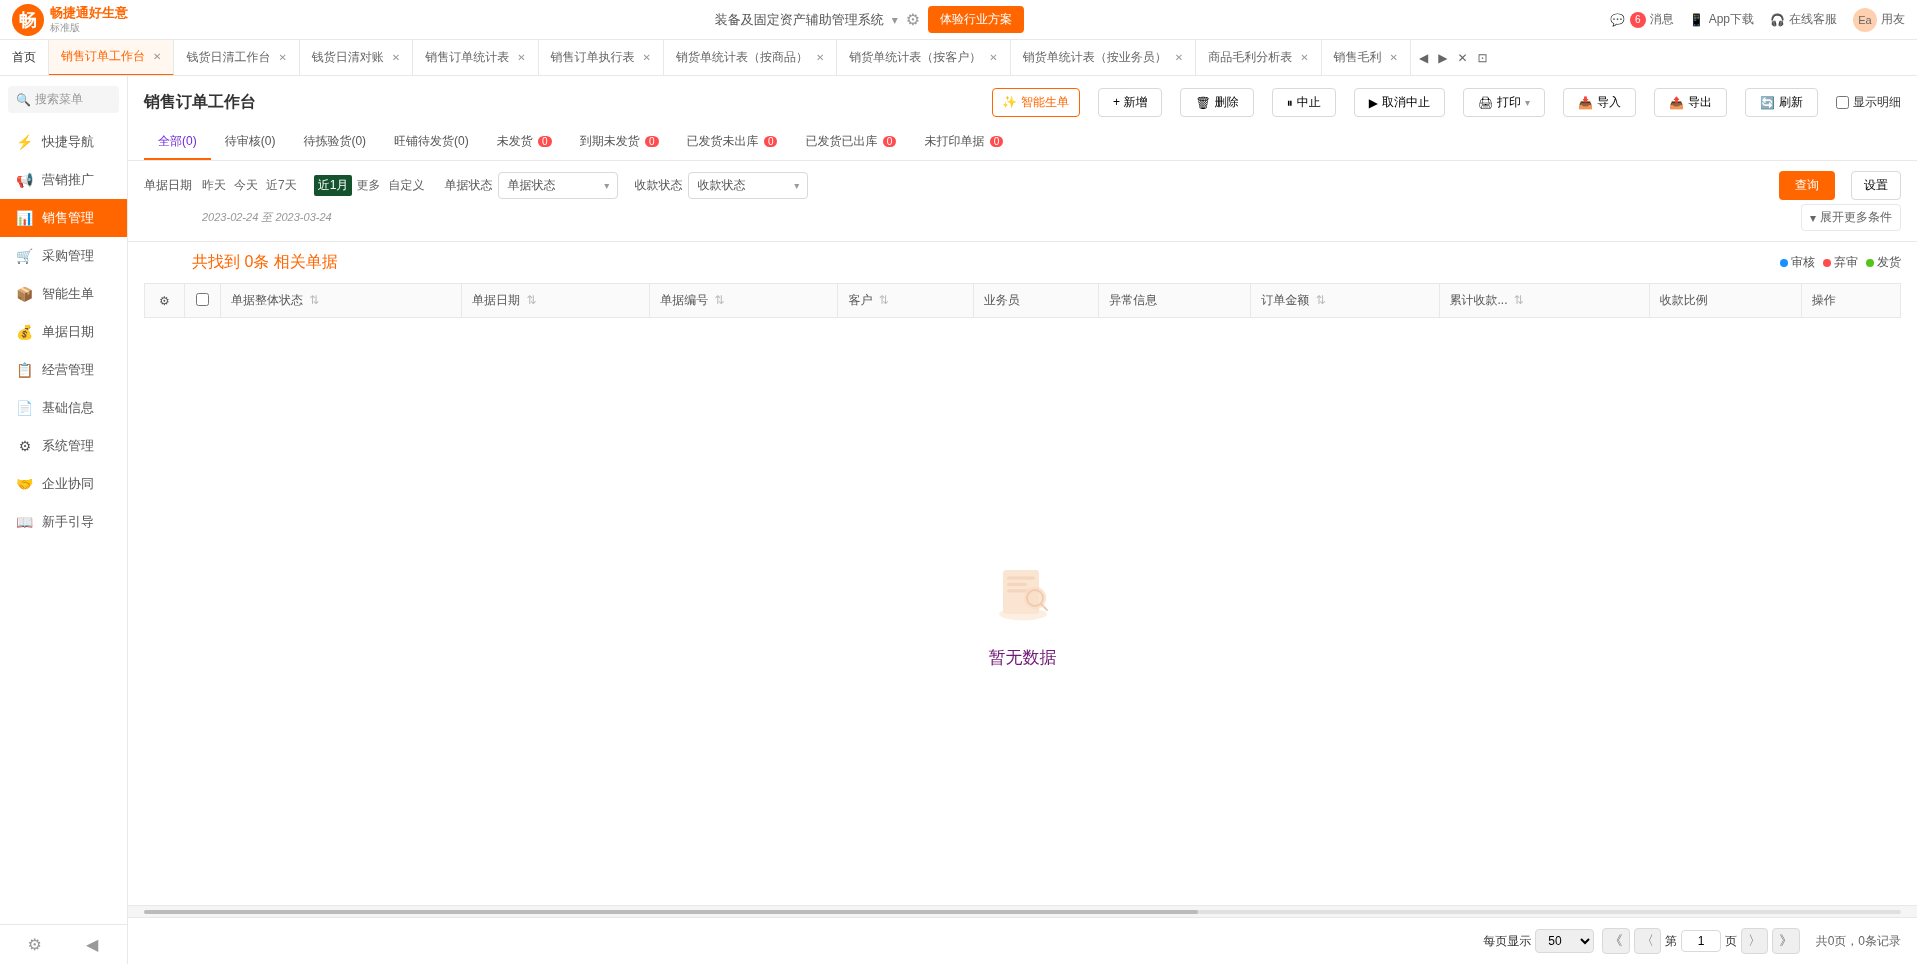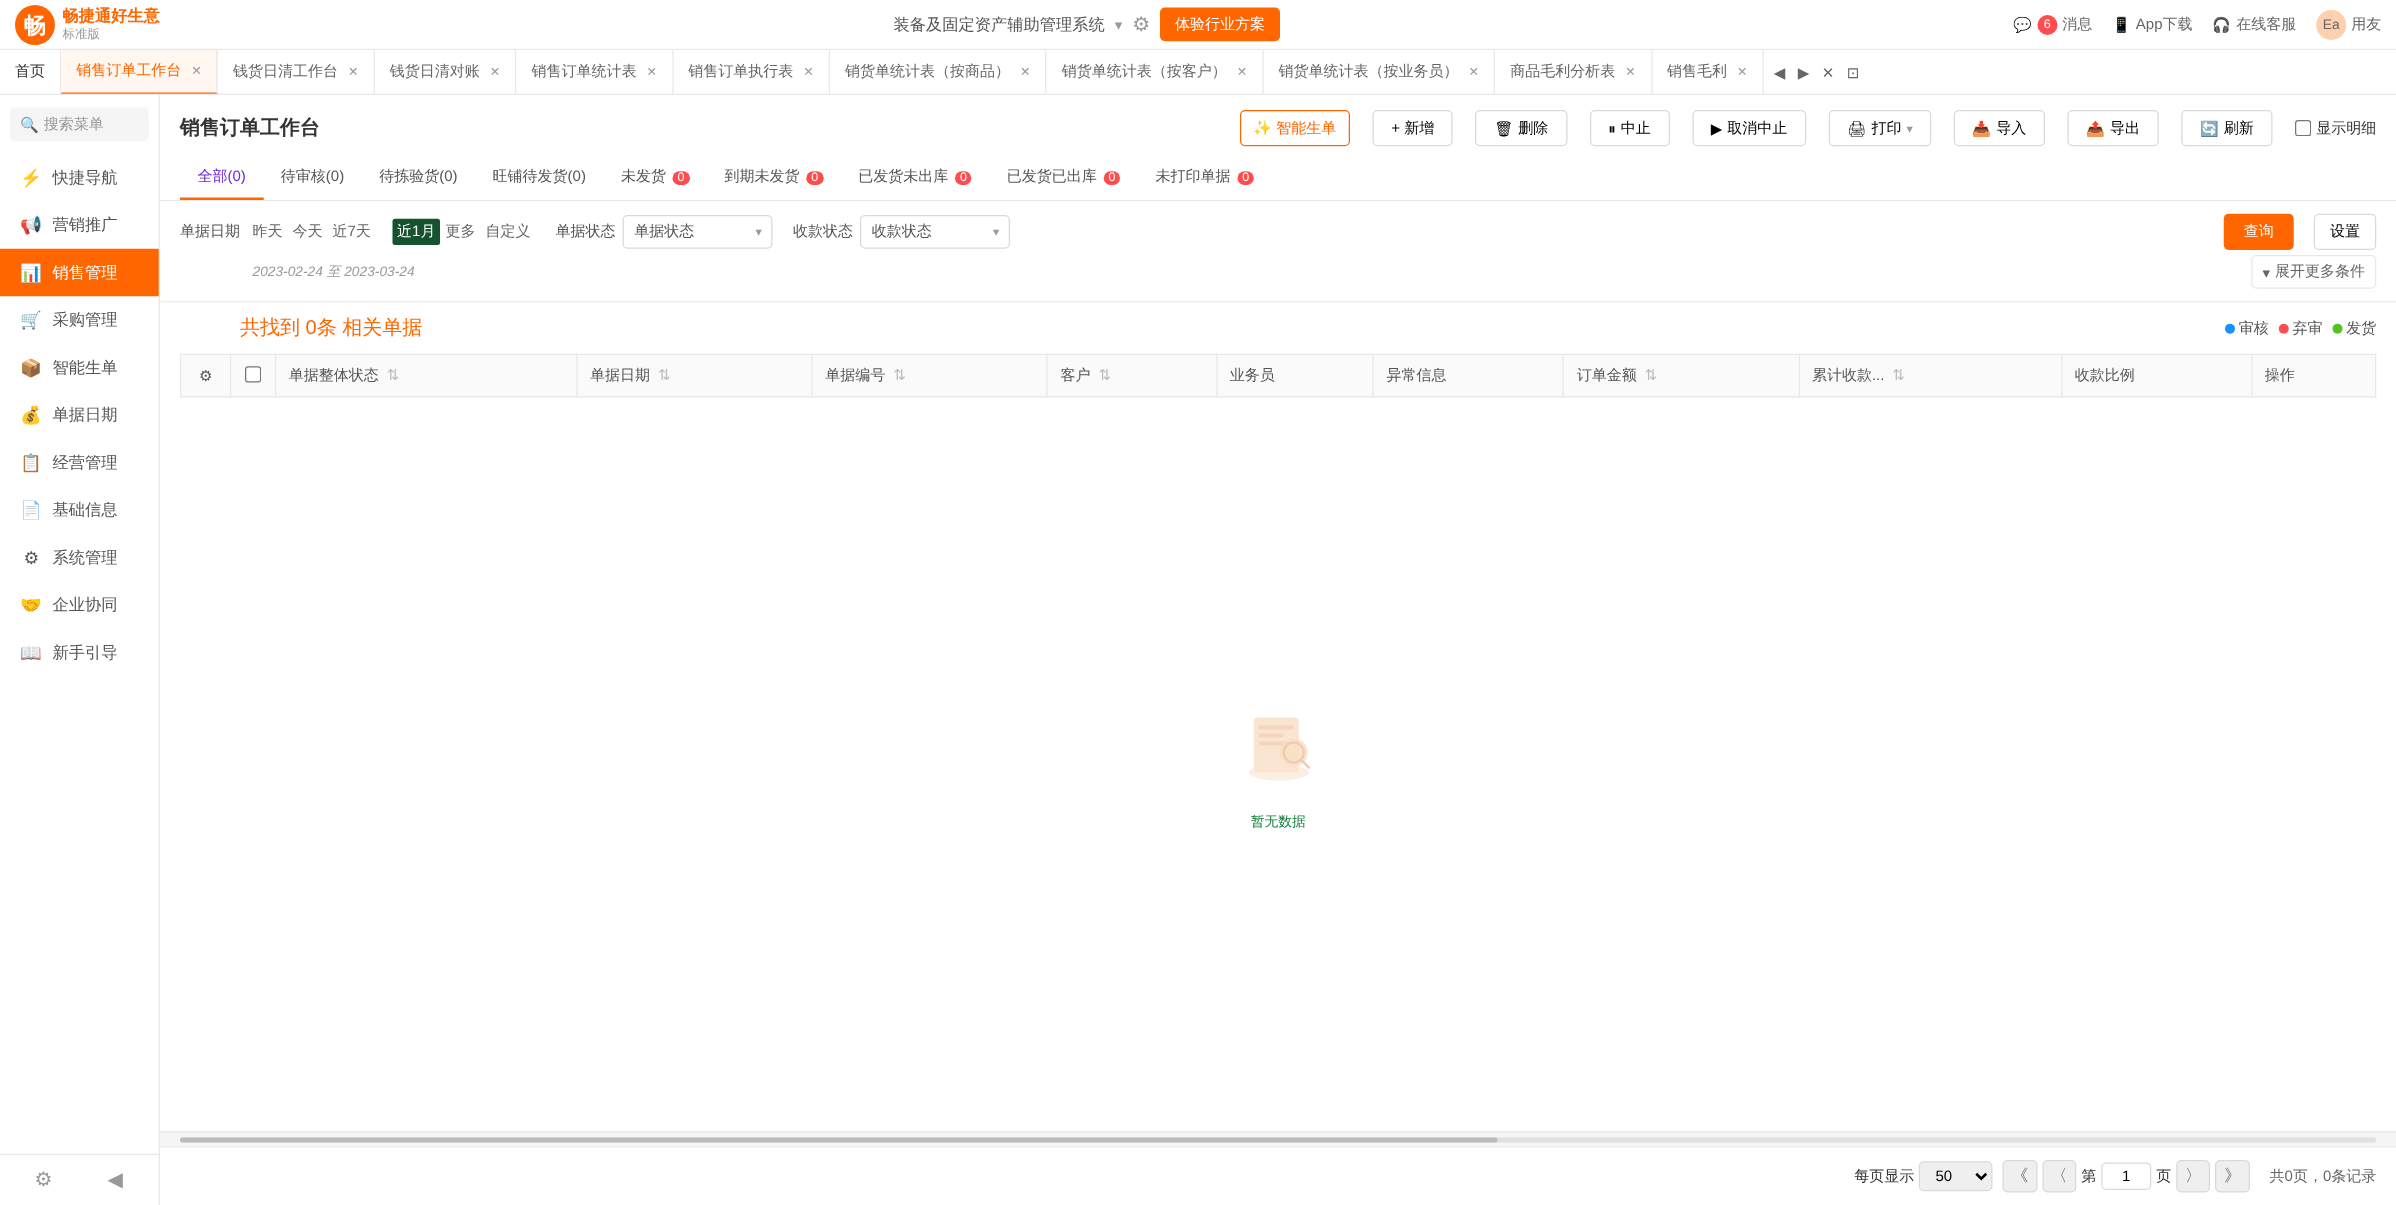--- a/index.html
+++ b/index.html
@@ -81,21 +81,21 @@
     .dot-green { background: #52c41a; }
 
     
     .data-table { width: 100%; border-collapse: collapse; font-size: 12px; flex-shrink: 0; }
     .data-table th { background: #fafafa; border: 1px solid #e8e8e8; padding: 8px 10px; text-align: left; color: #555; font-weight: 500; white-space: nowrap; }
     .data-table th .sort-icon { color: #bbb; margin-left: 3px; }
 
     
     .empty-state { flex: 1; display: flex; flex-direction: column; align-items: center; justify-content: center; color: #ccc; }
     .empty-icon { width: 80px; height: 80px; margin-bottom: 12px; opacity: 0.6; }
-    .empty-text { font-size: 11px; color: #15803d; }
+    .empty-text { font-size: 17px; color: #701a75; }
 
     
     .pagination-area { display: flex; align-items: center; justify-content: flex-end; padding: 10px 16px; background: #fff; border-top: 1px solid #e8e8e8; flex-shrink: 0; gap: 8px; }
     .page-size-select { display: flex; align-items: center; gap: 4px; font-size: 12px; }
     .select-box { border: 1px solid #d9d9d9; padding: 3px 8px; border-radius: 4px; font-size: 12px; }
     .page-nav { display: flex; align-items: center; gap: 4px; font-size: 12px; }
     .page-nav-btn { cursor: pointer; color: #666; padding: 3px 6px; border: 1px solid #d9d9d9; border-radius: 4px; }
     .page-input { width: 40px; border: 1px solid #d9d9d9; padding: 3px 4px; border-radius: 4px; text-align: center; font-size: 12px; }
     .page-total { font-size: 12px; color: #666; margin-left: 8px; }
 

